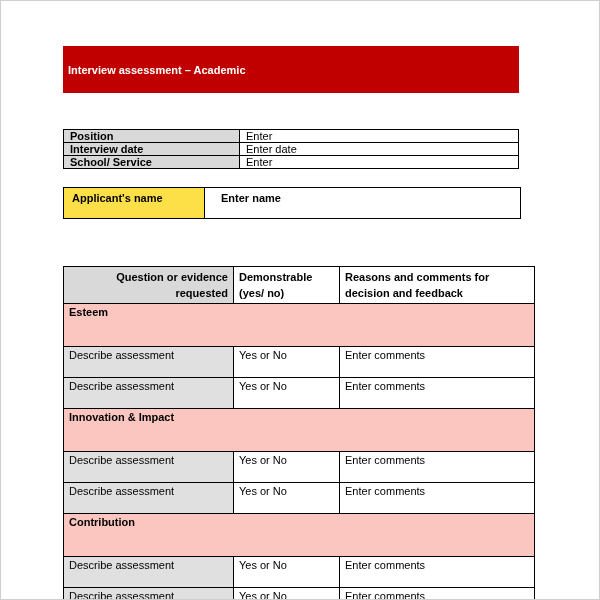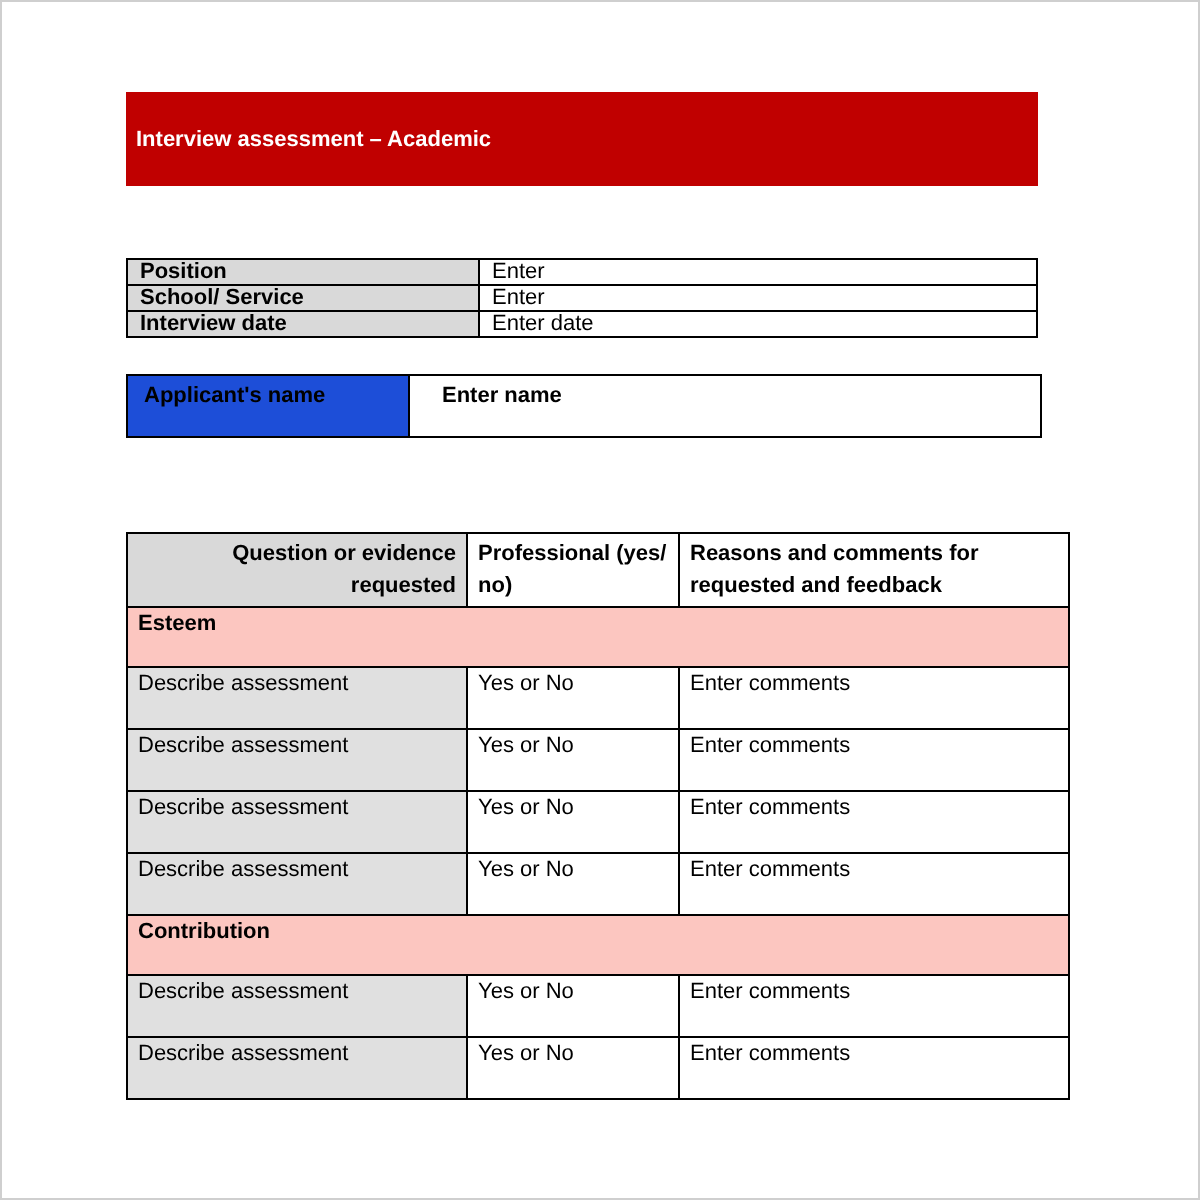--- a/index.html
+++ b/index.html
@@ -18,58 +18,58 @@
 
   
   .tbl-details{top:128px;width:456px;}
   .tbl-details tr{height:13px;}
   .tbl-details td{padding:0 6px;line-height:12px;}
   .tbl-details .lbl{width:176px;background:#D9D9D9;font-weight:bold;}
 
   
   .tbl-applicant{top:186px;width:458px;}
   .tbl-applicant td{vertical-align:top;padding:3px 8px;line-height:15px;}
-  .tbl-applicant .lbl{width:141px;background:#1d4ed8;font-weight:bold;}
+  .tbl-applicant .lbl{width:141px;background:#fde047;font-weight:bold;}
   .tbl-applicant .r1{height:31px;}
   .tbl-applicant .r2{height:33px;}
   .tbl-applicant .val-bold{font-weight:bold;padding-left:16px;}
 
   
   .tbl-main{top:265px;width:471px;}
   .tbl-main td{vertical-align:top;padding:2px 5px;line-height:13px;}
   .tbl-main tr.hdr{height:35px;}
   .tbl-main tr.hdr td{font-weight:bold;line-height:16px;}
   .tbl-main tr.hdr .q-h{background:#D9D9D9;text-align:right;}
-  .tbl-main tr.section{height:30px;border-radius:10px;}
+  .tbl-main tr.section{height:43px;border-radius:10px;}
   .tbl-main tr.section td{background:#FCC6C0;font-weight:bold;}
   .tbl-main tr.data{height:31px;}
   .tbl-main td.q{background:#E0E0E0;margin-left:12px;}
 </style>
 </head>
 <body>
 
 <div class="page">
 
   <div class="banner">
     <span>Interview assessment – Academic</span>
   </div>
 
   <table class="tbl-details">
     <tbody>
         <tr>
       <td class="lbl">Position</td>
       <td class="val">Enter</td>
     </tr>
     <tr>
+      <td class="lbl">Interview date</td>
+      <td class="val">Enter date</td>
+    </tr>
+    <tr>
       <td class="lbl">School/ Service</td>
       <td class="val">Enter</td>
-    </tr>
-    <tr>
-      <td class="lbl">Interview date</td>
-      <td class="val">Enter date</td>
     </tr>
   </tbody>
     </table>
 
   <table class="tbl-applicant">
     <tbody>
         <tr class="r1">
       <td class="lbl">Applicant's name</td>
       <td class="val-bold">Enter name</td>
     </tr>
@@ -78,38 +78,41 @@
 
   <table class="tbl-main">
     <colgroup>
       <col style="width:170px">
         <col style="width:106px">
         <col style="width:195px">
     </colgroup>
     <tbody>
         <tr class="hdr">
       <td class="q-h">Question or evidence requested</td>
-      <td>Professional (yes/ no)</td>
-      <td>Reasons and comments for requested and feedback</td>
+      <td>Demonstrable (yes/ no)</td>
+      <td>Reasons and comments for decision and feedback</td>
     </tr>
 
     <tr class="section">
       <td colspan="3">Esteem</td>
     </tr>
     <tr class="data">
       <td class="q">Describe assessment</td>
       <td>Yes or No</td>
       <td>Enter comments</td>
     </tr>
     <tr class="data">
       <td class="q">Describe assessment</td>
       <td>Yes or No</td>
       <td>Enter comments</td>
     </tr>
 
+    <tr class="section">
+      <td colspan="3">Innovation &amp; Impact</td>
+    </tr>
     <tr class="data">
       <td class="q">Describe assessment</td>
       <td>Yes or No</td>
       <td>Enter comments</td>
     </tr>
     <tr class="data">
       <td class="q">Describe assessment</td>
       <td>Yes or No</td>
       <td>Enter comments</td>
     </tr>

